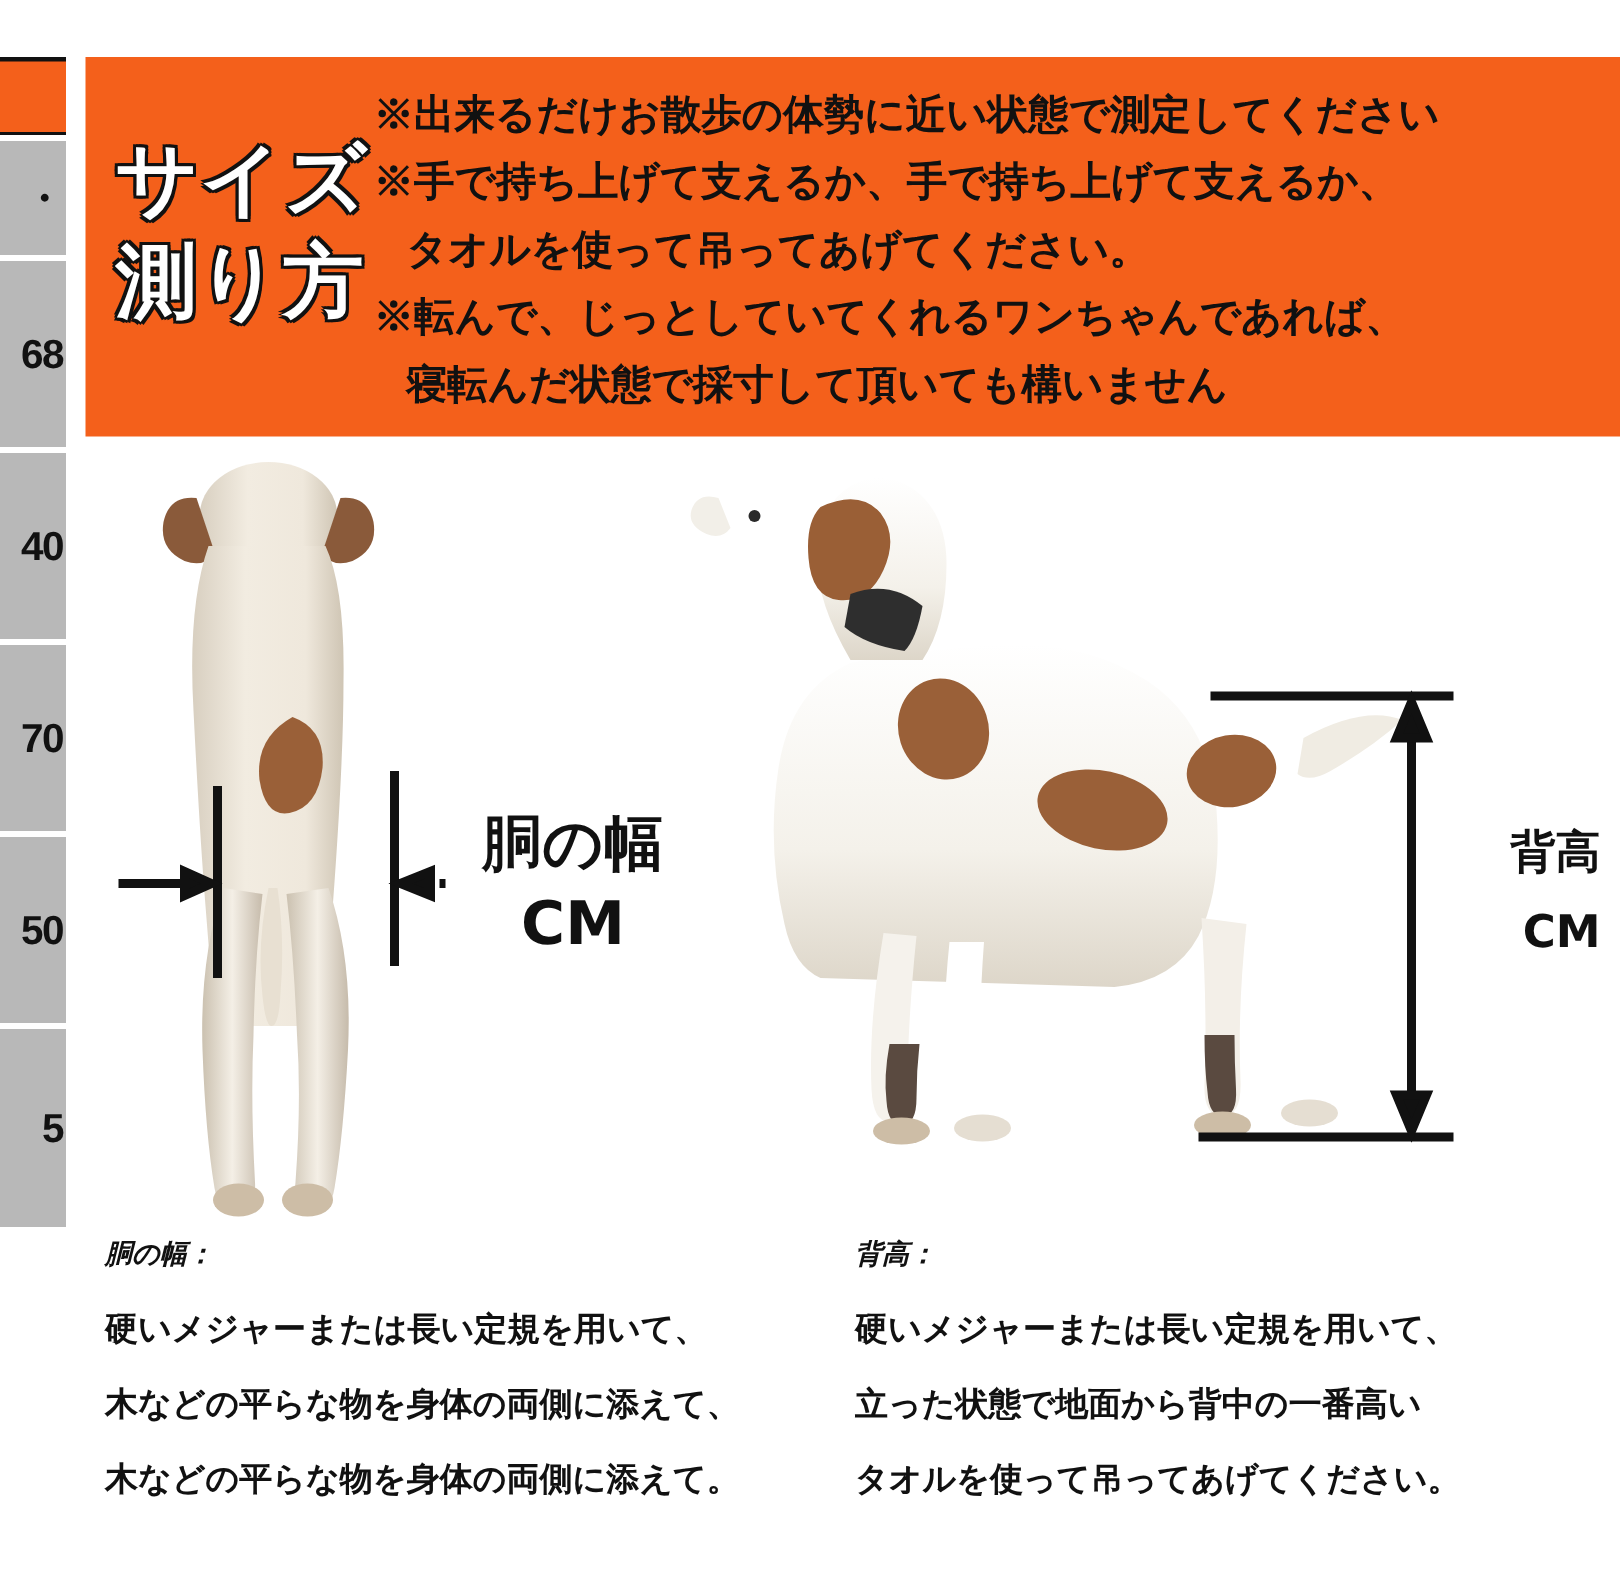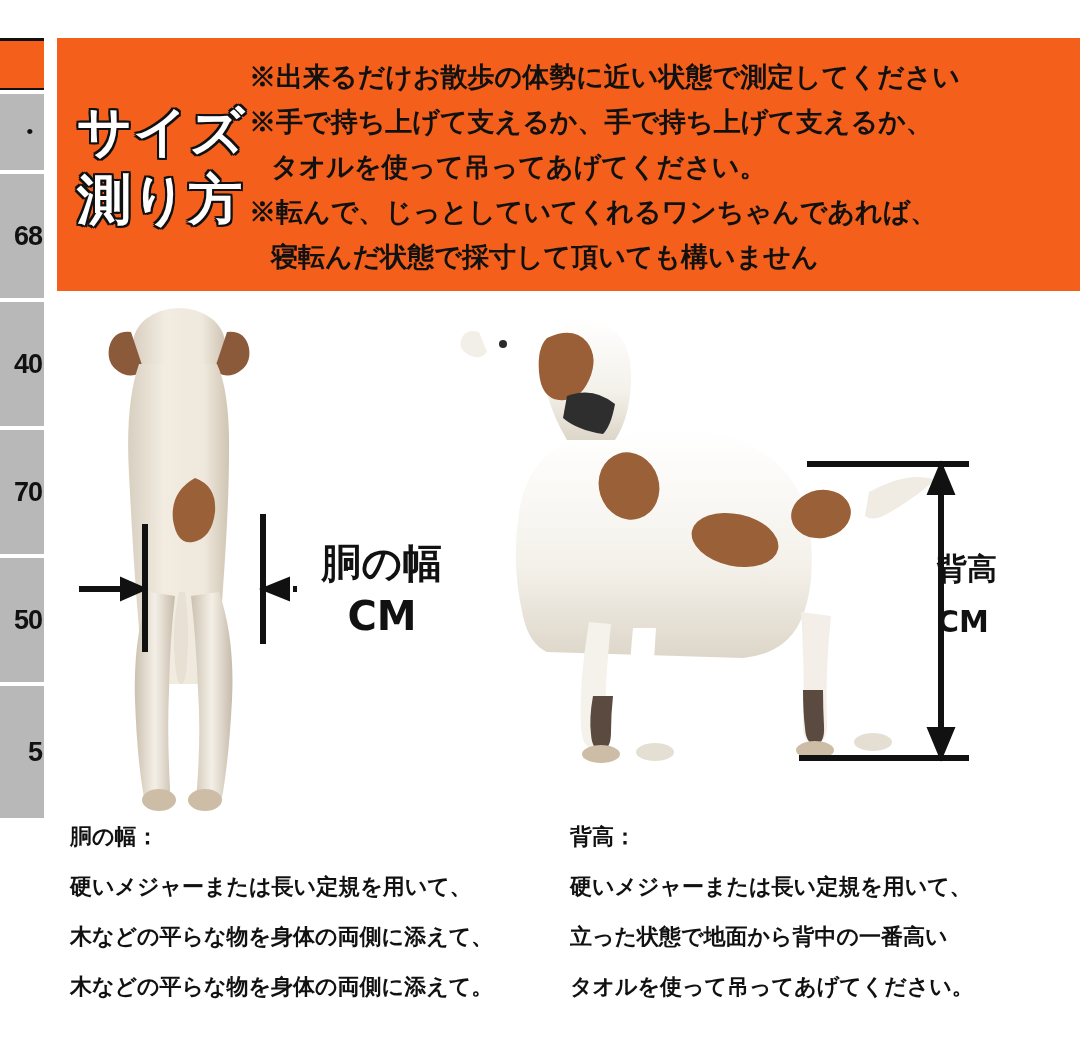--- a/index.html
+++ b/index.html
@@ -67,21 +67,21 @@
     left: 57px;
     top: 38px;
     width: 1023px;
     height: 253px;
     background: #f4601b;
     box-sizing: border-box;
   }
   .banner-title {
     position: absolute;
     left: 20px;
-    top: 60px;
+    top: 48px;
     width: 200px;
     color: #ffffff;
     font-family: "DejaVu Sans", sans-serif;
     font-weight: 700;
     font-size: 54px;
     line-height: 68px;
     letter-spacing: 1px;
     text-shadow:
       -2px -2px 0 #111, 2px -2px 0 #111, -2px 2px 0 #111, 2px 2px 0 #111,
       0 -2px 0 #111, 0 2px 0 #111, -2px 0 0 #111, 2px 0 0 #111;
@@ -144,21 +144,21 @@
   }
   .label-height {
     position: absolute;
     left: 880px;
     top: 250px;
     font-family: "DejaVu Sans", sans-serif;
     font-weight: 700;
     font-size: 30px;
     line-height: 53px;
     color: #111;
-    text-align: left;
+    text-align: right;
     width: 130px;
   }
 
   
   .explain {
     position: absolute;
     left: 70px;
     top: 812px;
     width: 1000px;
     display: flex;
@@ -166,21 +166,22 @@
   }
   .explain-col {
     width: 510px;
     font-family: "DejaVu Sans", sans-serif;
     font-weight: 700;
     font-size: 22px;
     line-height: 50px;
     color: #111;
   }
   .explain-col .head {
-    font-size: 22px;
+    font-size: 18px;
+    font-style: italic;
   }
   .explain-col p {
     margin: 0;
     white-space: nowrap;
   }
 </style>
 </head>
 <body>
 
 <div class="left-strip">

